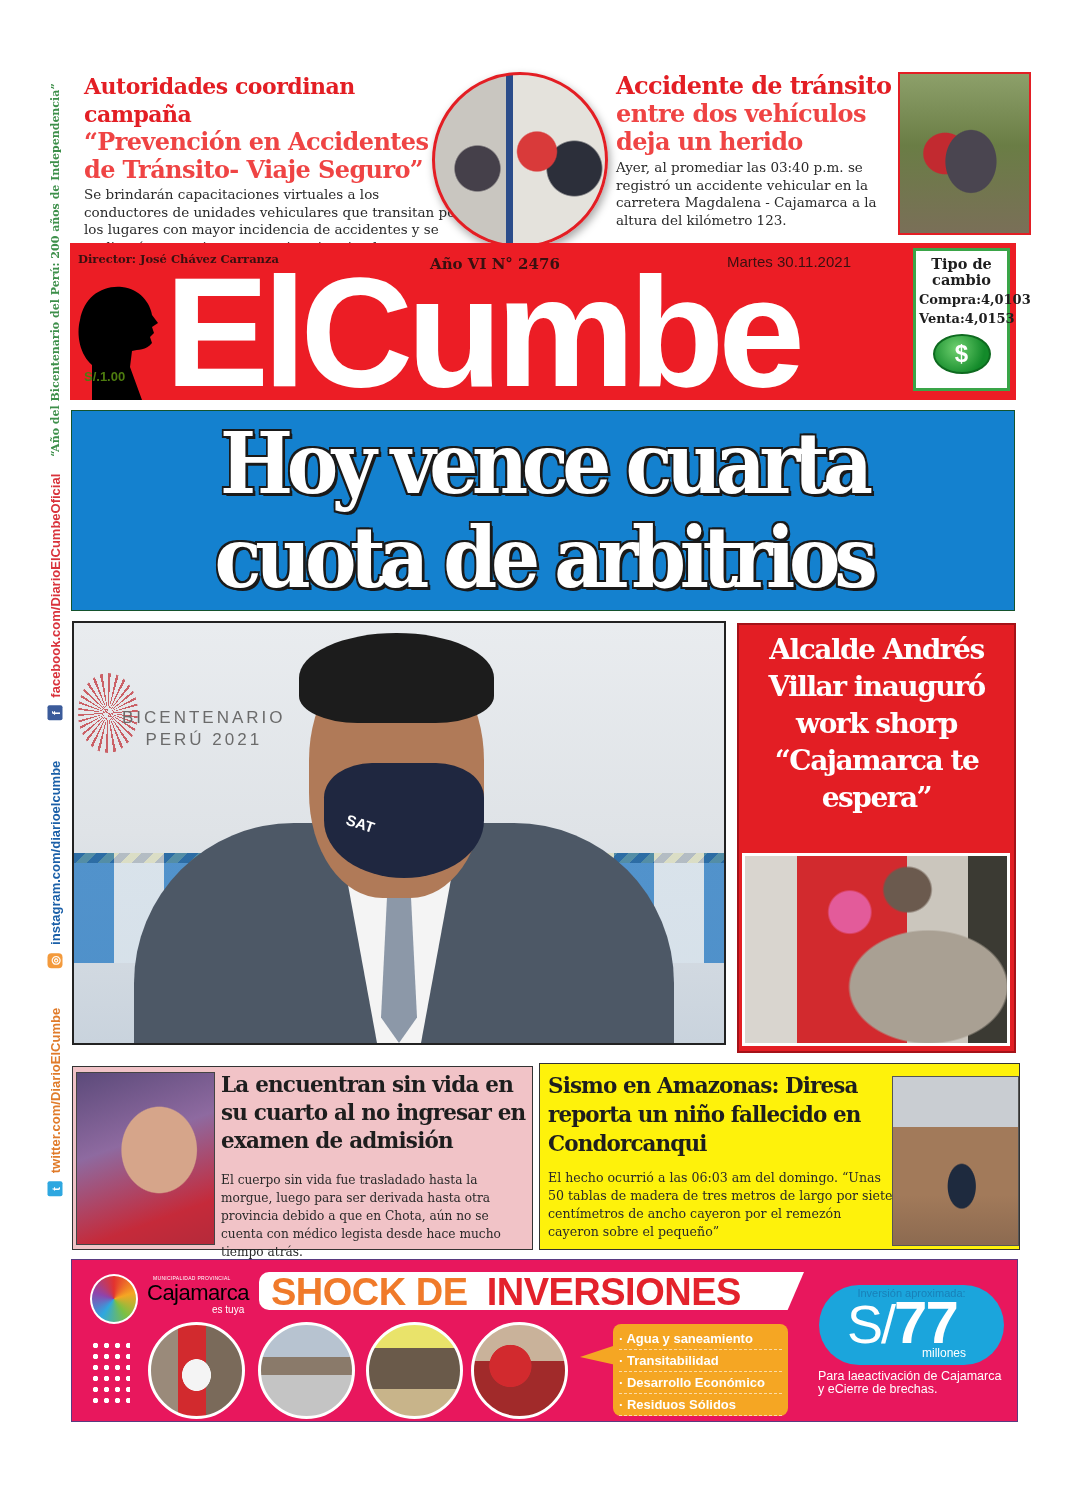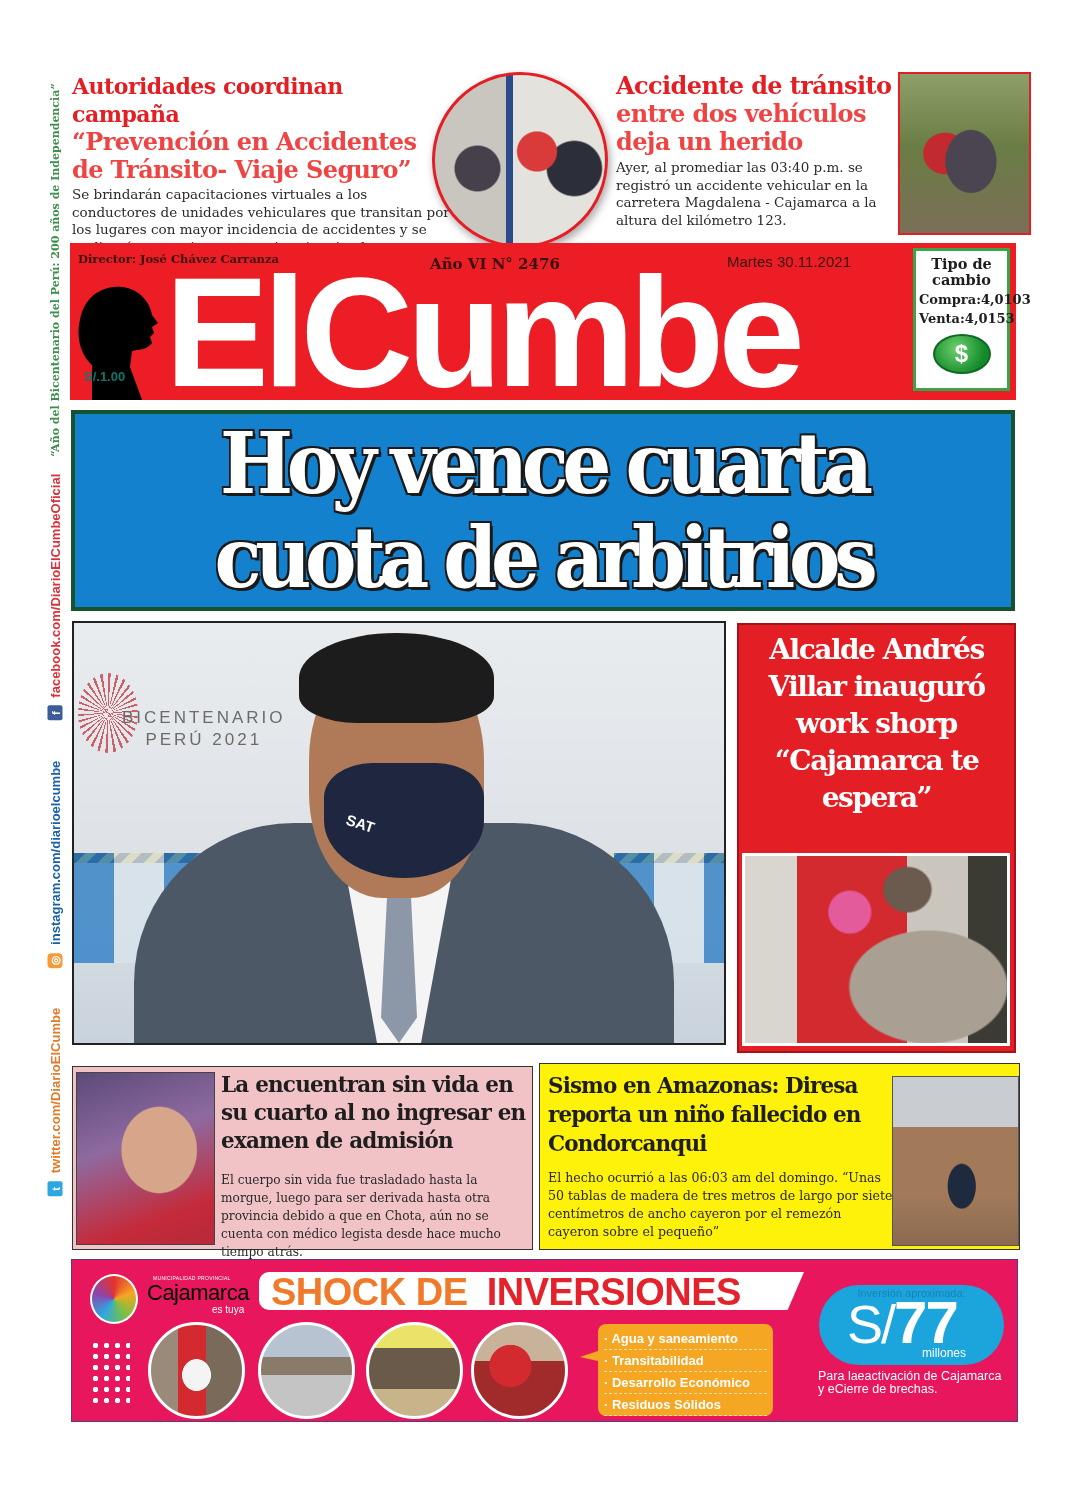--- a/index.html
+++ b/index.html
@@ -31,21 +31,21 @@
   .soc .ic { width: 15px; height: 15px; display: inline-flex; align-items: center; justify-content: center; color: #fff; font-size: 11px; font-weight: bold; border-radius: 2px; }
   .soc.tw { color: #e07b2a; } .soc.tw .ic { background: #2ea7e0; }
   .soc.ig { color: #1a5fa8; } .soc.ig .ic { background: #f39a3c; border-radius: 4px; }
   .soc.fb { color: #d9323b; } .soc.fb .ic { background: #3b5b9a; }
 
   
   .teaser-title-red { color: #e31e24; font-weight: bold; }
   .teaser-title-dark { color: #ef4444; font-weight: bold; }
   .teaser-body { font-family: "DejaVu Serif", serif; font-size: 13.5px; line-height: 17.5px; color: #2a2a2a; }
 
-  #t1 { left: 72px; top: 72px; width: 380px; }
+  #t1 { left: 84px; top: 72px; width: 380px; }
   #t1 .l1 { font-size: 22px; line-height: 28px; letter-spacing: -0.5px; }
   #t1 .l2 { font-size: 24px; line-height: 28px; letter-spacing: -0.6px; }
   #t1 .teaser-body { margin-top: 2px; }
 
   #t1-photo {
     left: 432px; top: 72px; width: 176px; height: 176px; border-radius: 50%;
     border: 3px solid #e31e24; overflow: hidden;
     background: radial-gradient(circle at 60% 45%, #d93a3a 0 14%, transparent 15%),
                 radial-gradient(circle at 82% 55%, #2c2f3a 0 16%, transparent 17%),
                 radial-gradient(circle at 25% 55%, #45404a 0 14%, transparent 15%),
@@ -72,39 +72,39 @@
   }
   #director { left: 78px; top: 252px; font-size: 11.5px; font-weight: bold; color: #3a1010; }
   #issue { left: 430px; top: 255px; font-size: 15px; font-weight: bold; color: #3a1010; }
   #date { left: 727px; top: 253px; font-family: "Liberation Sans", sans-serif; font-size: 15px; color: #3a1010; }
   #logo {
     left: 165px; top: 262px; font-family: "Liberation Sans", sans-serif; font-weight: bold;
     font-size: 156px; line-height: 140px; color: #ffffff; letter-spacing: -6px;
   }
   #silhouette { left: 72px; top: 275px; width: 95px; height: 125px; }
   #price {
-    left: 84px; top: 369px; font-family: "Liberation Sans", sans-serif; font-weight: bold; font-size: 13px; color: #0f766e;
+    left: 84px; top: 369px; font-family: "Liberation Sans", sans-serif; font-weight: bold; font-size: 13px; color: #4d7c0f;
   }
 
   #fx-box {
     left: 913px; top: 248px; width: 97px; height: 143px; background: #fff; border: 3px solid #3aa548;
     text-align: center;
   }
   #fx-box .ttl { font-size: 14.5px; font-weight: bold; line-height: 16px; margin-top: 5px; color: #1e1e1e; }
   #fx-box .row { display: flex; justify-content: space-between; font-size: 13px; font-weight: bold; padding: 0 3px; margin-top: 4px; color: #1e1e1e; }
   #fx-box .dollar {
     width: 58px; height: 40px; margin: 8px auto 0; border-radius: 50%;
     background: radial-gradient(circle at 40% 35%, #6fd06f, #138a2a 70%);
     border: 2px solid #0e6a1f; color: #fff; font-family: "Liberation Sans", sans-serif; font-weight: bold;
     font-size: 24px; line-height: 36px;
   }
 
   
   #headline-box {
-    left: 71px; top: 410px; width: 944px; height: 201px; background: #1481cf; border: 4px solid #14532d;
+    left: 71px; top: 410px; width: 944px; height: 201px; background: #1481cf; border: 1px solid #14532d;
     display: flex; flex-direction: column; align-items: center; justify-content: center;
   }
   #headline-box div {
     font-family: "DejaVu Serif", serif; font-weight: bold; color: #fff;
     font-size: 84px; line-height: 94px; letter-spacing: -7px;
     transform: scaleX(0.92);
     text-shadow: -2px -2px 0 #1a1a1a, 2px -2px 0 #1a1a1a, -2px 2px 0 #1a1a1a, 2px 2px 0 #1a1a1a, 3px 3px 0 #1a1a1a;
     white-space: nowrap;
   }
 
@@ -178,21 +178,21 @@
     font-family: "Liberation Sans", sans-serif; font-weight: bold; font-size: 38px; line-height: 40px; letter-spacing: -0.5px; padding-left: 12px; white-space: nowrap; }
   #ad .shock .o { color: #f07a2a; }
   #ad .shock .r { color: #e3222c; margin-left: 9px; }
   #ad .dots { position: absolute; left: 18px; top: 80px; width: 40px; height: 65px;
     background-image: radial-gradient(circle, #fff 2.5px, transparent 3px); background-size: 11px 11px; }
   #ad .circ { position: absolute; top: 62px; width: 97px; height: 97px; border-radius: 50%; border: 3px solid #fff; }
   #ad .c1 { left: 76px; background: radial-gradient(ellipse at 50% 55%, #f4f4f4 0 22%, transparent 23%), linear-gradient(90deg, #9a8a7a 0 30%, #d22a2e 30% 60%, #7a6a5a 60%); }
   #ad .c2 { left: 186px; background: linear-gradient(180deg, #b7c3d0 0 35%, #8a7a6a 35% 55%, #c4c4c4 55%); }
   #ad .c3 { left: 294px; background: linear-gradient(180deg, #e9e36a 0 25%, #6a5a4a 25% 70%, #c8b48a 70%); }
   #ad .c4 { left: 399px; background: radial-gradient(circle at 40% 45%, #d22a2e 0 28%, transparent 29%), linear-gradient(180deg, #c9b29a 0 40%, #a12a2a 40%); }
-  #ad .list { position: absolute; left: 526px; top: 64px; width: 175px; height: 92px; background: #f5a623; border-radius: 8px;
+  #ad .list { position: absolute; left: 541px; top: 64px; width: 175px; height: 92px; background: #f5a623; border-radius: 8px;
     font-family: "Liberation Sans", sans-serif; font-weight: bold; font-size: 13px; line-height: 21px; color: #fff; padding: 4px 6px; }
   #ad .list div { border-bottom: 1px dashed rgba(255,255,255,0.6); }
   #ad .pointer { position: absolute; left: 508px; top: 85px; width: 36px; height: 20px; background: #f5a623; clip-path: polygon(0 60%, 100% 0, 100% 100%); }
   #ad .pill { position: absolute; left: 747px; top: 25px; width: 185px; height: 80px; background: #1ba5dc; border-radius: 40px; color: #fff; font-family: "Liberation Sans", sans-serif; }
   #ad .pill .lbl { position: absolute; left: 0; width: 100%; top: 2px; text-align: center; font-size: 11px; color: #1980b8; }
   #ad .pill .amt { position: absolute; left: 28px; top: 8px; font-size: 54px; line-height: 60px; letter-spacing: -2px; }
   #ad .pill .amt b { font-size: 60px; }
   #ad .pill .mil { position: absolute; right: 38px; bottom: 5px; font-size: 12px; }
   #ad .note { position: absolute; left: 746px; top: 110px; width: 190px; font-family: "Liberation Sans", sans-serif; font-size: 12.5px; line-height: 13px; color: #fff; }
 </style>

